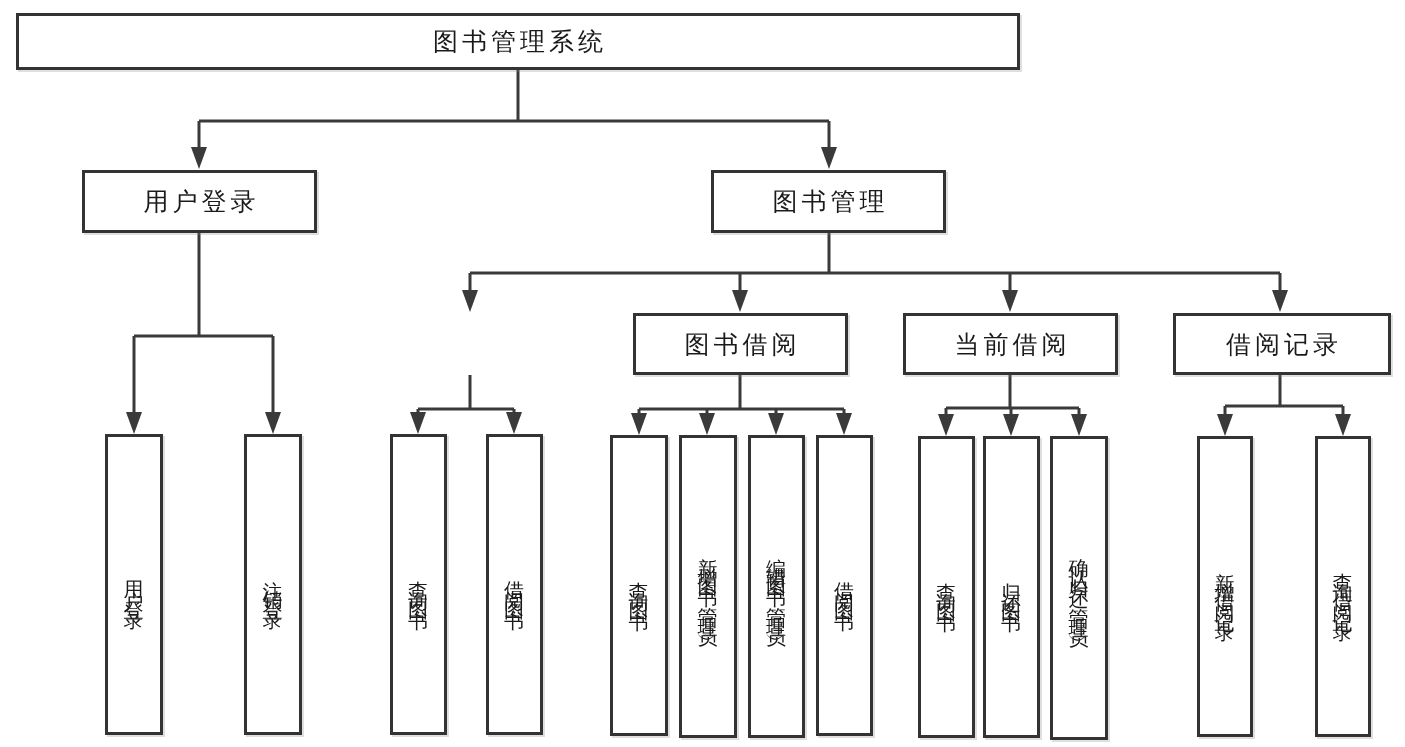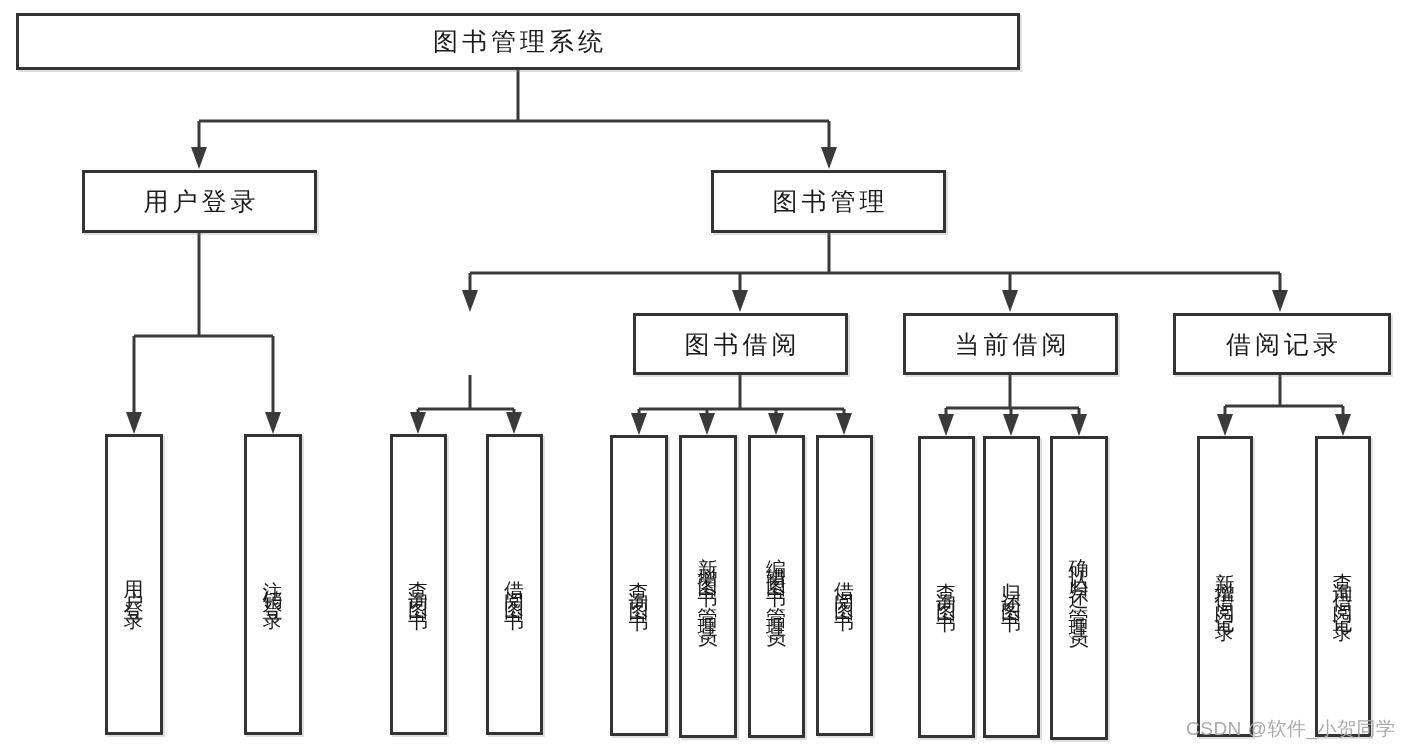--- a/index.html
+++ b/index.html
@@ -195,15 +195,14 @@
     <span class="lbl">确认归还（管理员）</span>
   </div>
 
   <div class="node vnode" style="left:1197px; top:436px; width:56px; height:301px;">
     <span class="lbl">新增借阅记录</span>
   </div>
   <div class="node vnode" style="left:1315px; top:436px; width:56px; height:301px;">
     <span class="lbl">查询借阅记录</span>
   </div>
 
-  <div class="watermark">CSDN @软件_小贺同学</div>
 
 </div>
 
 </body></html>

